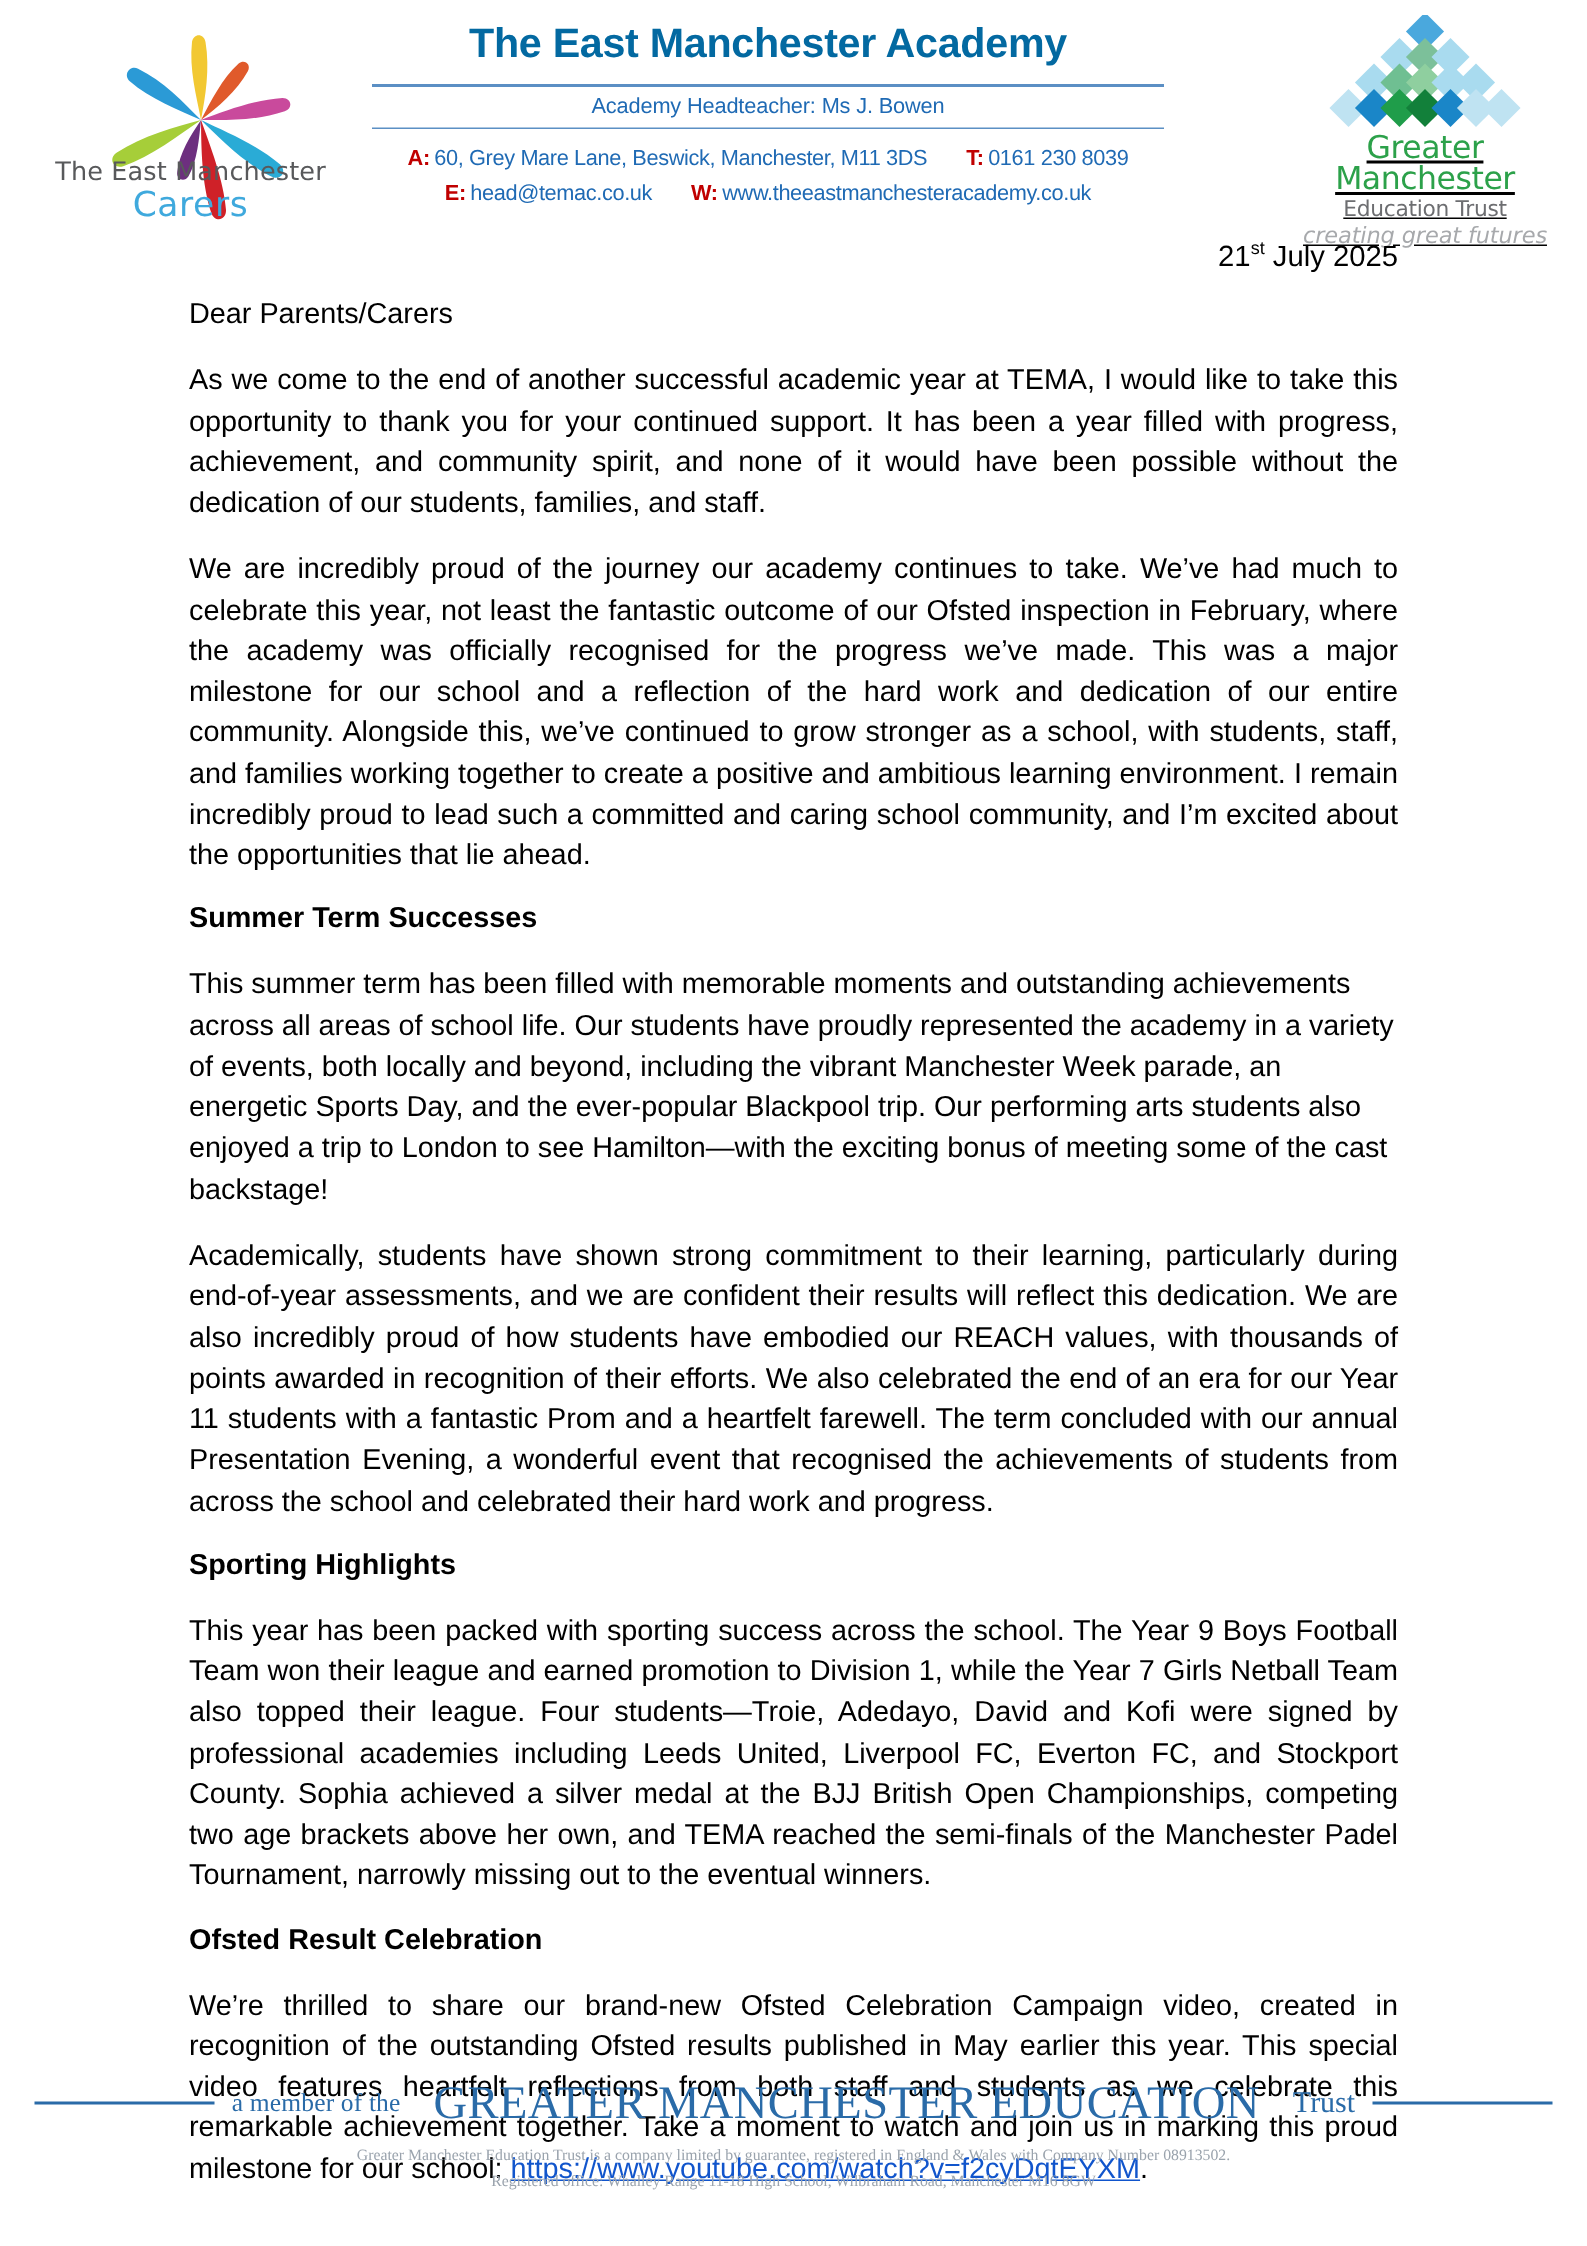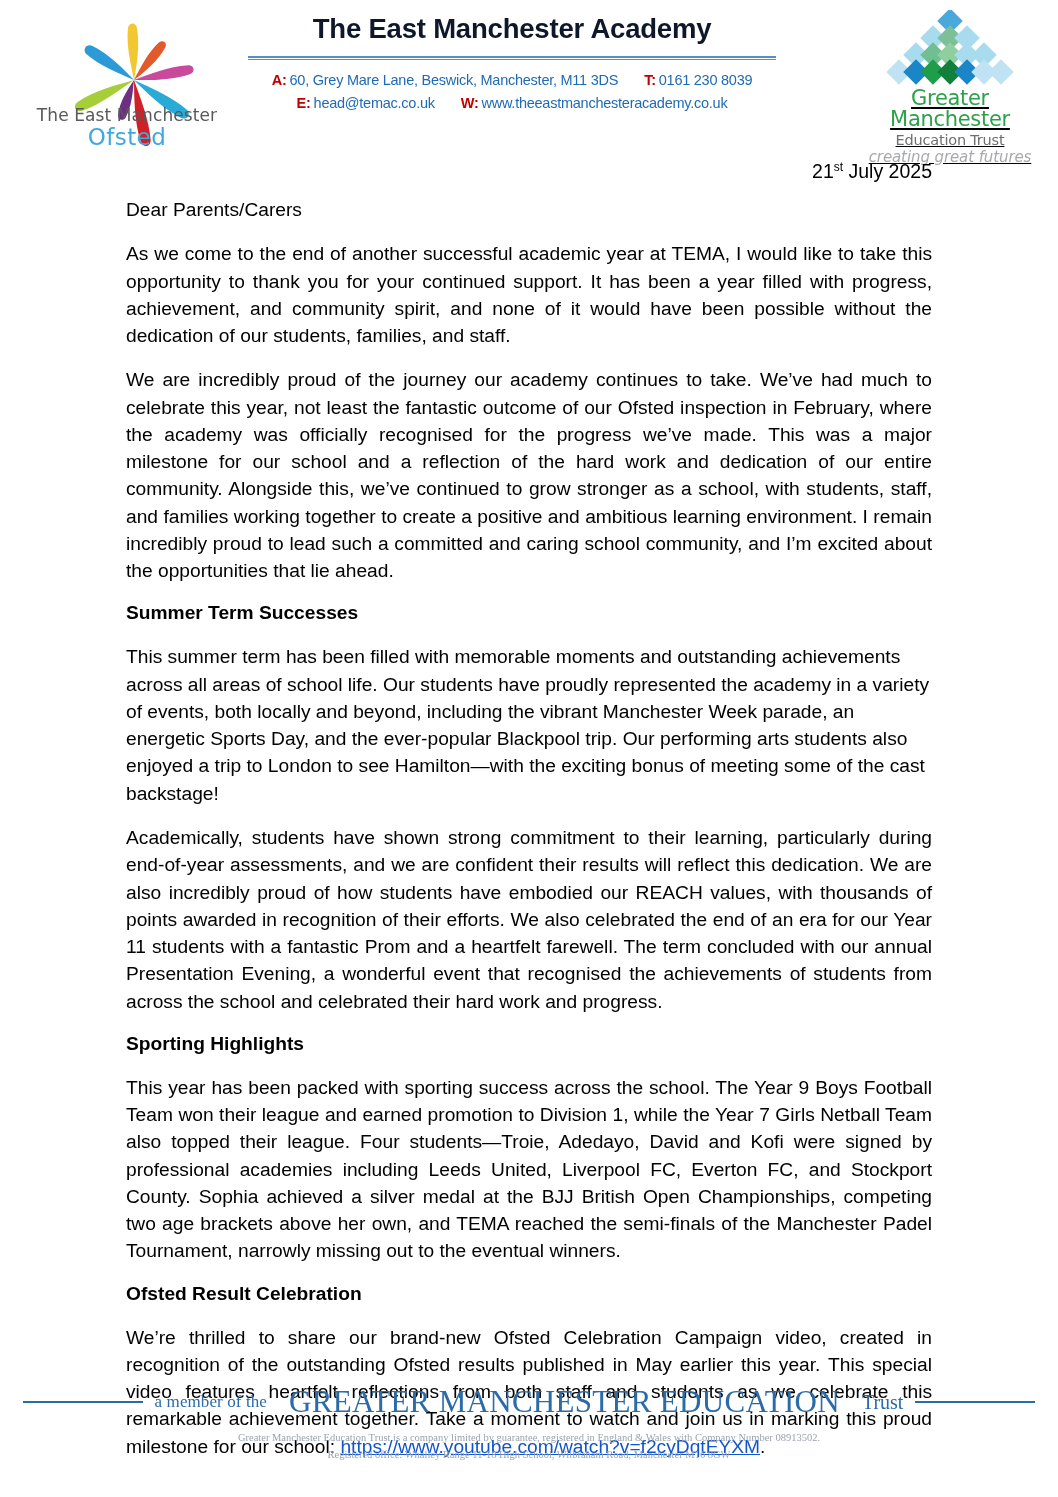--- a/index.html
+++ b/index.html
@@ -70,21 +70,21 @@
   .head-centre {
     position: absolute;
     left: 248px;
     top: 14px;
     width: 528px;
     text-align: center;
   }
   .school-name {
     font-size: 27.5px;
     font-weight: bold;
-    color: #0f172a;
+    color: #0369a1;
     letter-spacing: -.2px;
     line-height: 1.1;
     white-space: nowrap;
   }
   .rule {
     height: 1.5px;
     background: #5b8fc4;
     width: 100%;
   }
   .rule.top { margin-top: 12px; }
@@ -288,27 +288,28 @@
         <g transform="rotate(245)">
           <path d="M0,0 C3,-18 7,-40 4,-60 C3,-67 -5,-67 -6,-60 C-8,-40 -3,-18 0,0 Z" fill="#a6ce39"></path>
         </g>
         <g transform="rotate(305)">
           <path d="M0,0 C3,-16 7,-36 4,-54 C3,-60 -5,-60 -6,-54 C-8,-36 -3,-16 0,0 Z" fill="#2b9ad6"></path>
         </g>
       </g>
     </svg>
     <div class="tema-wordmark">
       <span class="l1">The East Manchester</span>
-      <span class="l2">Ofsted</span>
+      <span class="l2">Carers</span>
     </div>
   </div>
 
   <div class="head-centre">
     <div class="school-name">The East Manchester Academy</div>
     <div class="rule top"></div>
+    <div class="headteacher">Academy Headteacher:  Ms J. Bowen</div>
     <div class="rule bottom"></div>
     <div class="contact-rows">
       <div class="contact-line">
         <span class="ck">A:</span>
         <span class="cv">60, Grey Mare Lane, Beswick, Manchester, M11 3DS</span>
         <span class="gap"></span>
         <span class="ck">T:</span>
         <span class="cv">0161 230 8039</span>
       </div>
       <div class="contact-line">

